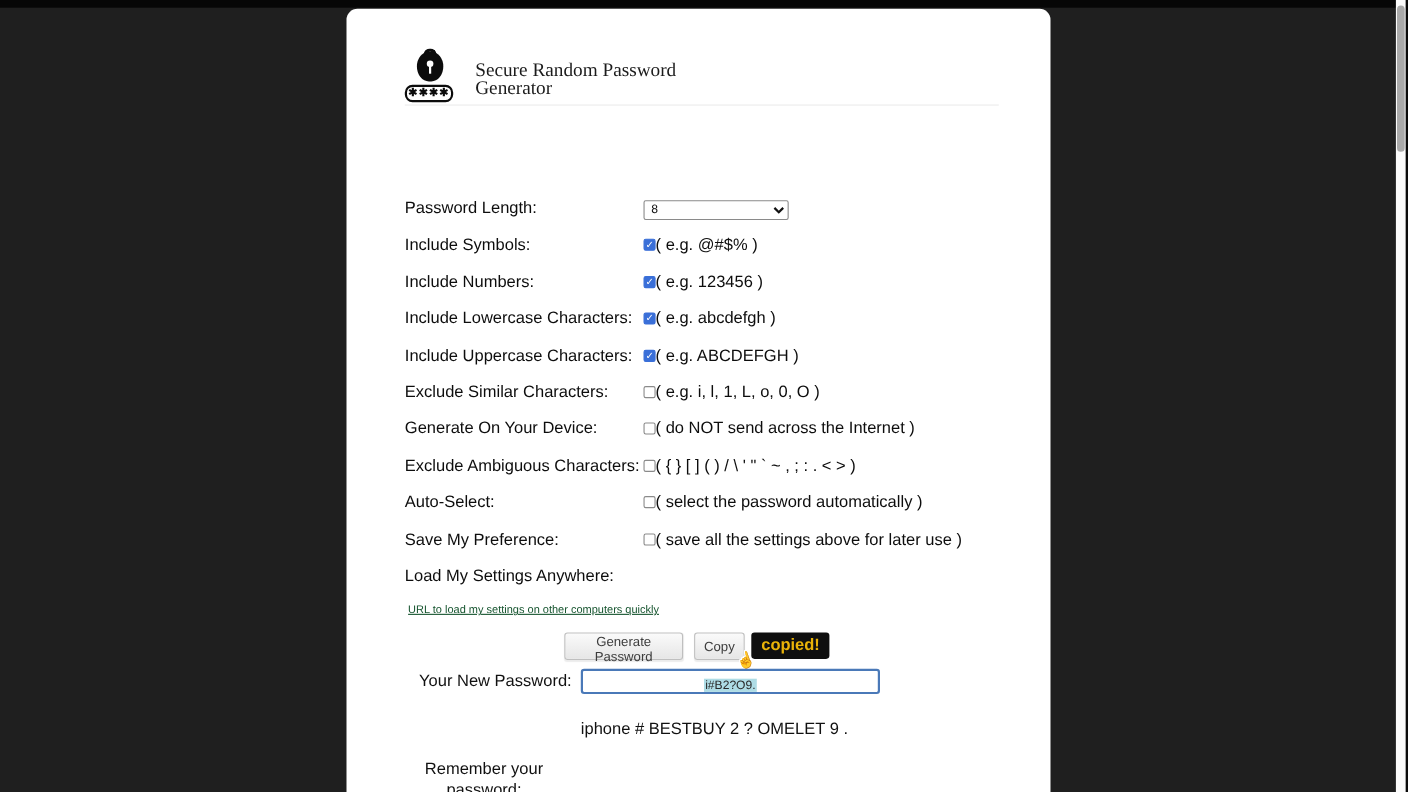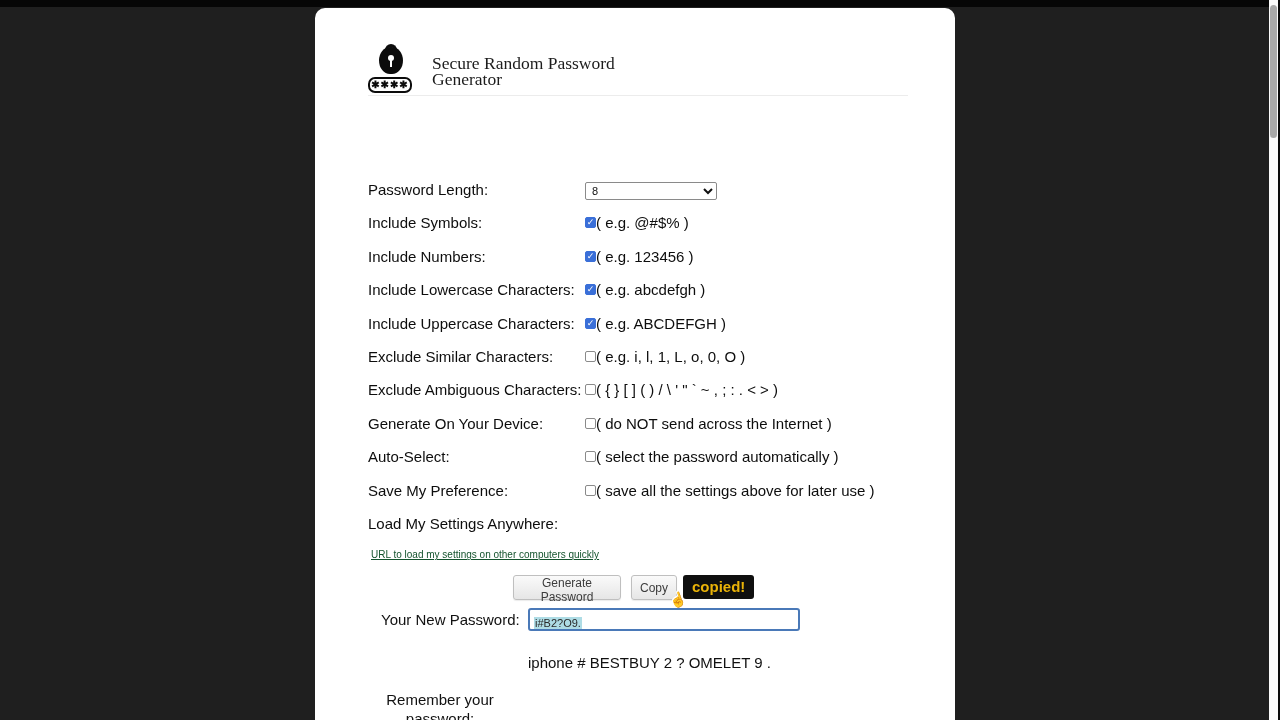--- a/index.html
+++ b/index.html
@@ -49,21 +49,21 @@
   .btn-generate{width:108px;padding:0;}
   .btn-copy{margin-left:10px;width:46px;padding:0;position:relative;}
   .hand-cursor{position:absolute;right:-10px;bottom:-9px;font-size:14px;transform:rotate(-18deg);
                color:#222;text-shadow:-1px 0 #fff,1px 0 #fff,0 -1px #fff,0 1px #fff;pointer-events:none;}
   .copied-badge{margin-left:6px;background:var(--copied-bg);color:#eab308;font-weight:bold;font-size:15px;
                 line-height:24px;height:24px;padding:0 9px;border-radius:3px;}
 
   
   .pw-label{position:absolute;left:66px;top:603px;font-size:15px;}
   .pw-input{position:absolute;left:213px;top:600px;width:272px;height:23px;background:#fff;
-            border:2px solid var(--input-border);border-radius:3px;padding:3px 4px;cursor:text;}
+            border:2px solid var(--input-border);border-radius:3px;padding:3px 4px;cursor:text;text-align:center;}
   .pw-value{font-size:11px;line-height:13px;color:#2a2a2a;background:var(--selection-bg);padding:0 1px;}
 
   
   .rem-label{position:absolute;left:66px;top:682px;width:118px;font-size:15px;line-height:19px;text-align:center;}
   .rem-value{position:absolute;left:213px;top:646px;font-size:15px;white-space:pre;}
 
   
   .scrollbar-track{position:absolute;right:2px;top:0;width:9px;height:720px;background:#fbfbfb;}
   .scrollbar-thumb{position:absolute;right:3px;top:5px;width:7px;height:133px;background:#a9a9a9;border-radius:4px;}
   .right-edge{position:absolute;right:0;top:0;width:2px;height:720px;background:#0a0a0a;}
@@ -134,32 +134,32 @@
 
   <div class="row">
     <div class="row-label">Exclude Similar Characters:</div>
     <div class="row-ctrl">
       <span class="cb"></span>
       <span class="note">( e.g. i, l, 1, L, o, 0, O )</span>
     </div>
   </div>
 
   <div class="row">
+    <div class="row-label">Generate On Your Device:</div>
+    <div class="row-ctrl">
+      <span class="cb"></span>
+      <span class="note">( do NOT send across the Internet )</span>
+    </div>
+  </div>
+
+  <div class="row">
     <div class="row-label">Exclude Ambiguous Characters:</div>
     <div class="row-ctrl">
       <span class="cb"></span>
       <span class="note">( { } [ ] ( ) / \ ' " ` ~ , ; : . &lt; &gt; )</span>
-    </div>
-  </div>
-
-  <div class="row">
-    <div class="row-label">Generate On Your Device:</div>
-    <div class="row-ctrl">
-      <span class="cb"></span>
-      <span class="note">( do NOT send across the Internet )</span>
     </div>
   </div>
 
   <div class="row">
     <div class="row-label">Auto-Select:</div>
     <div class="row-ctrl">
       <span class="cb"></span>
       <span class="note">( select the password automatically )</span>
     </div>
   </div>

